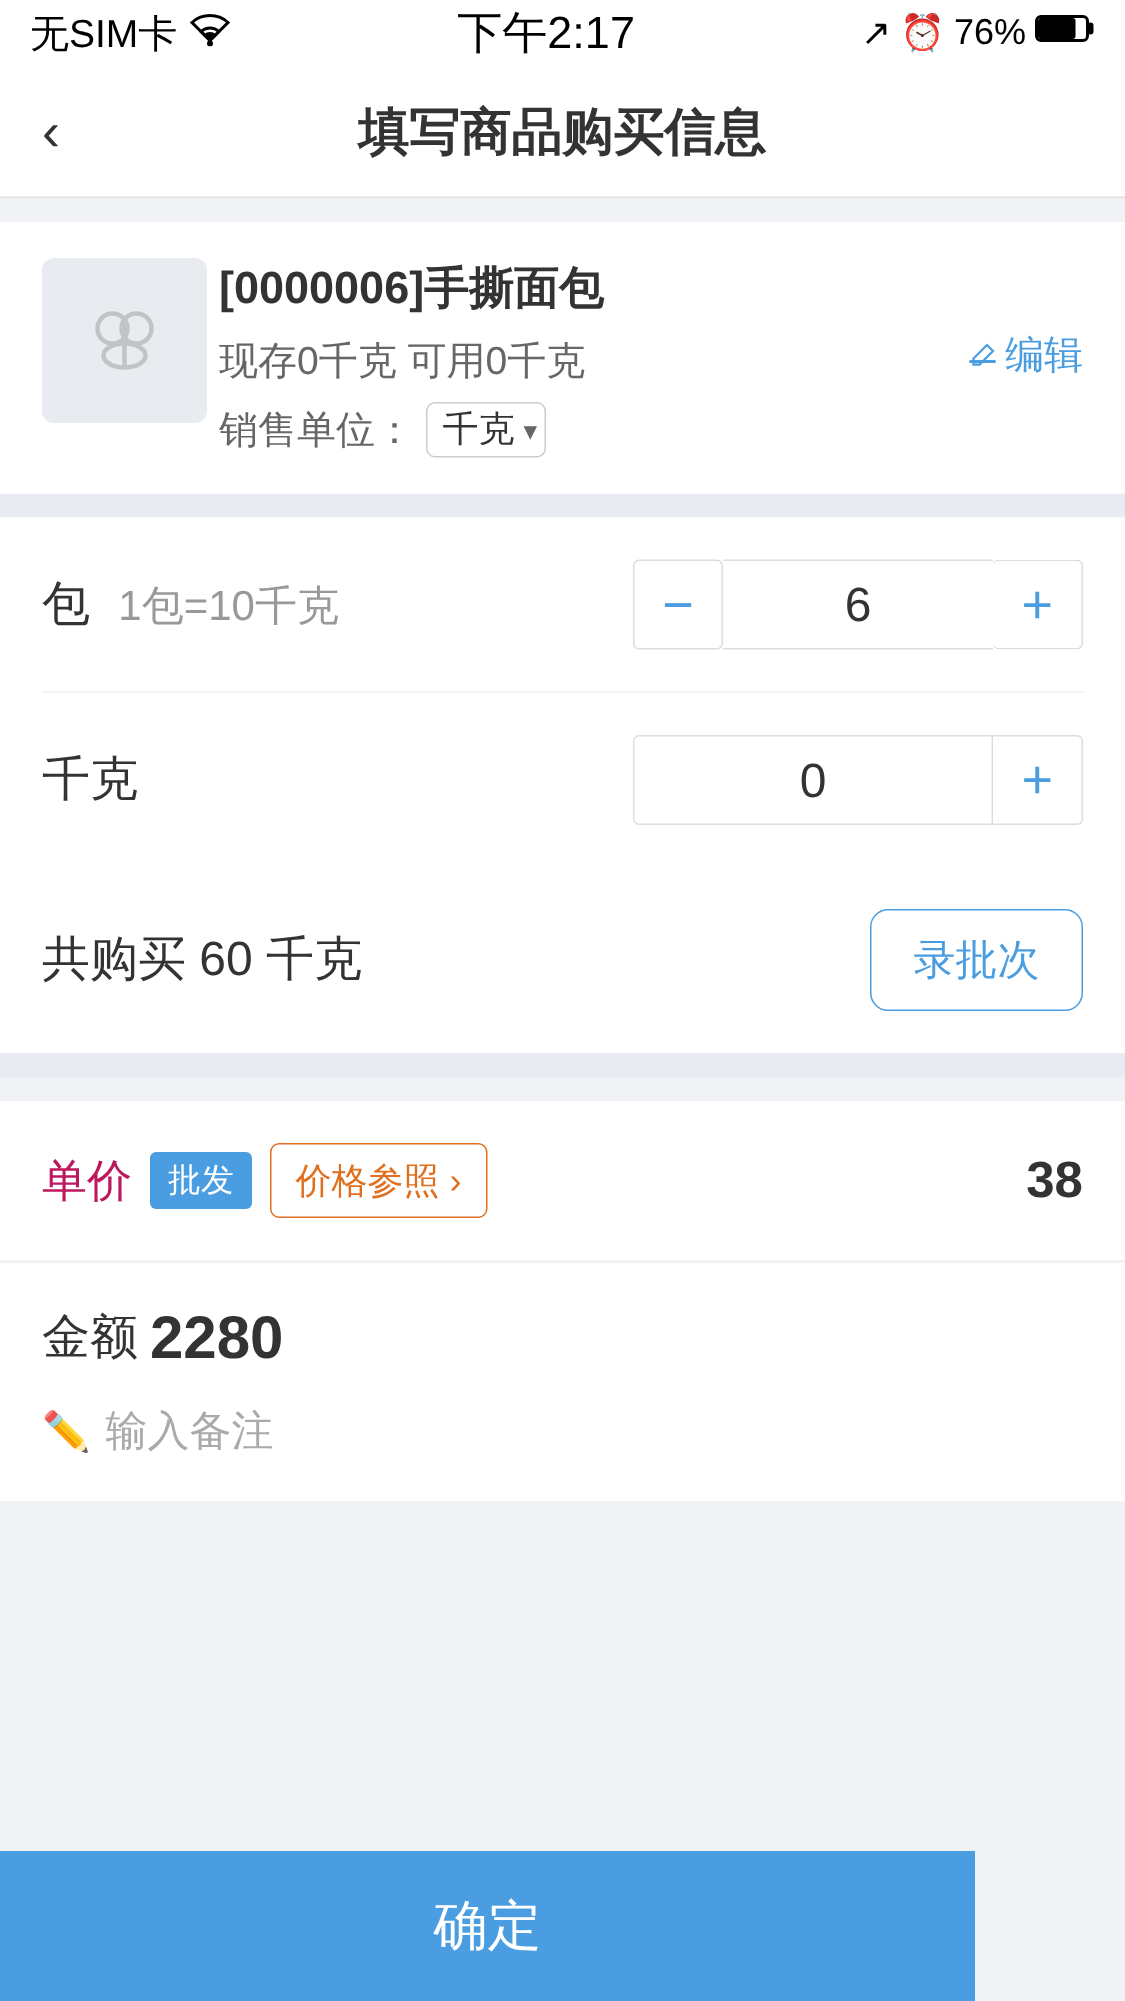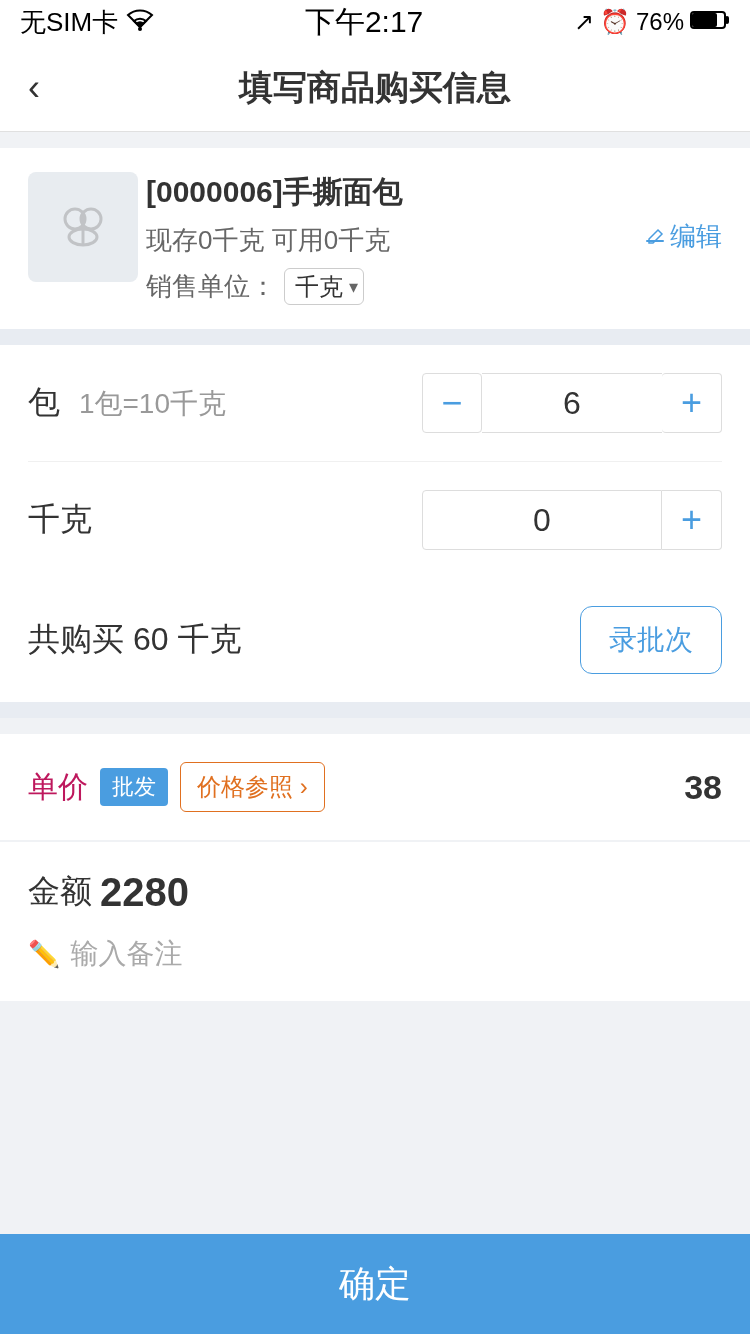--- a/index.html
+++ b/index.html
@@ -326,21 +326,21 @@
     }
 
     
     .empty-space {
       height: 200px;
       background: #f0f2f5;
     }
 
     
     .confirm-btn {
-      width: 750px;
+      width: 650px;
       height: 100px;
       background: #4a9de0;
       border: none;
       font-size: 36px;
       color: #fff;
       font-weight: 500;
       cursor: pointer;
       display: flex;
       align-items: center;
       justify-content: center;

